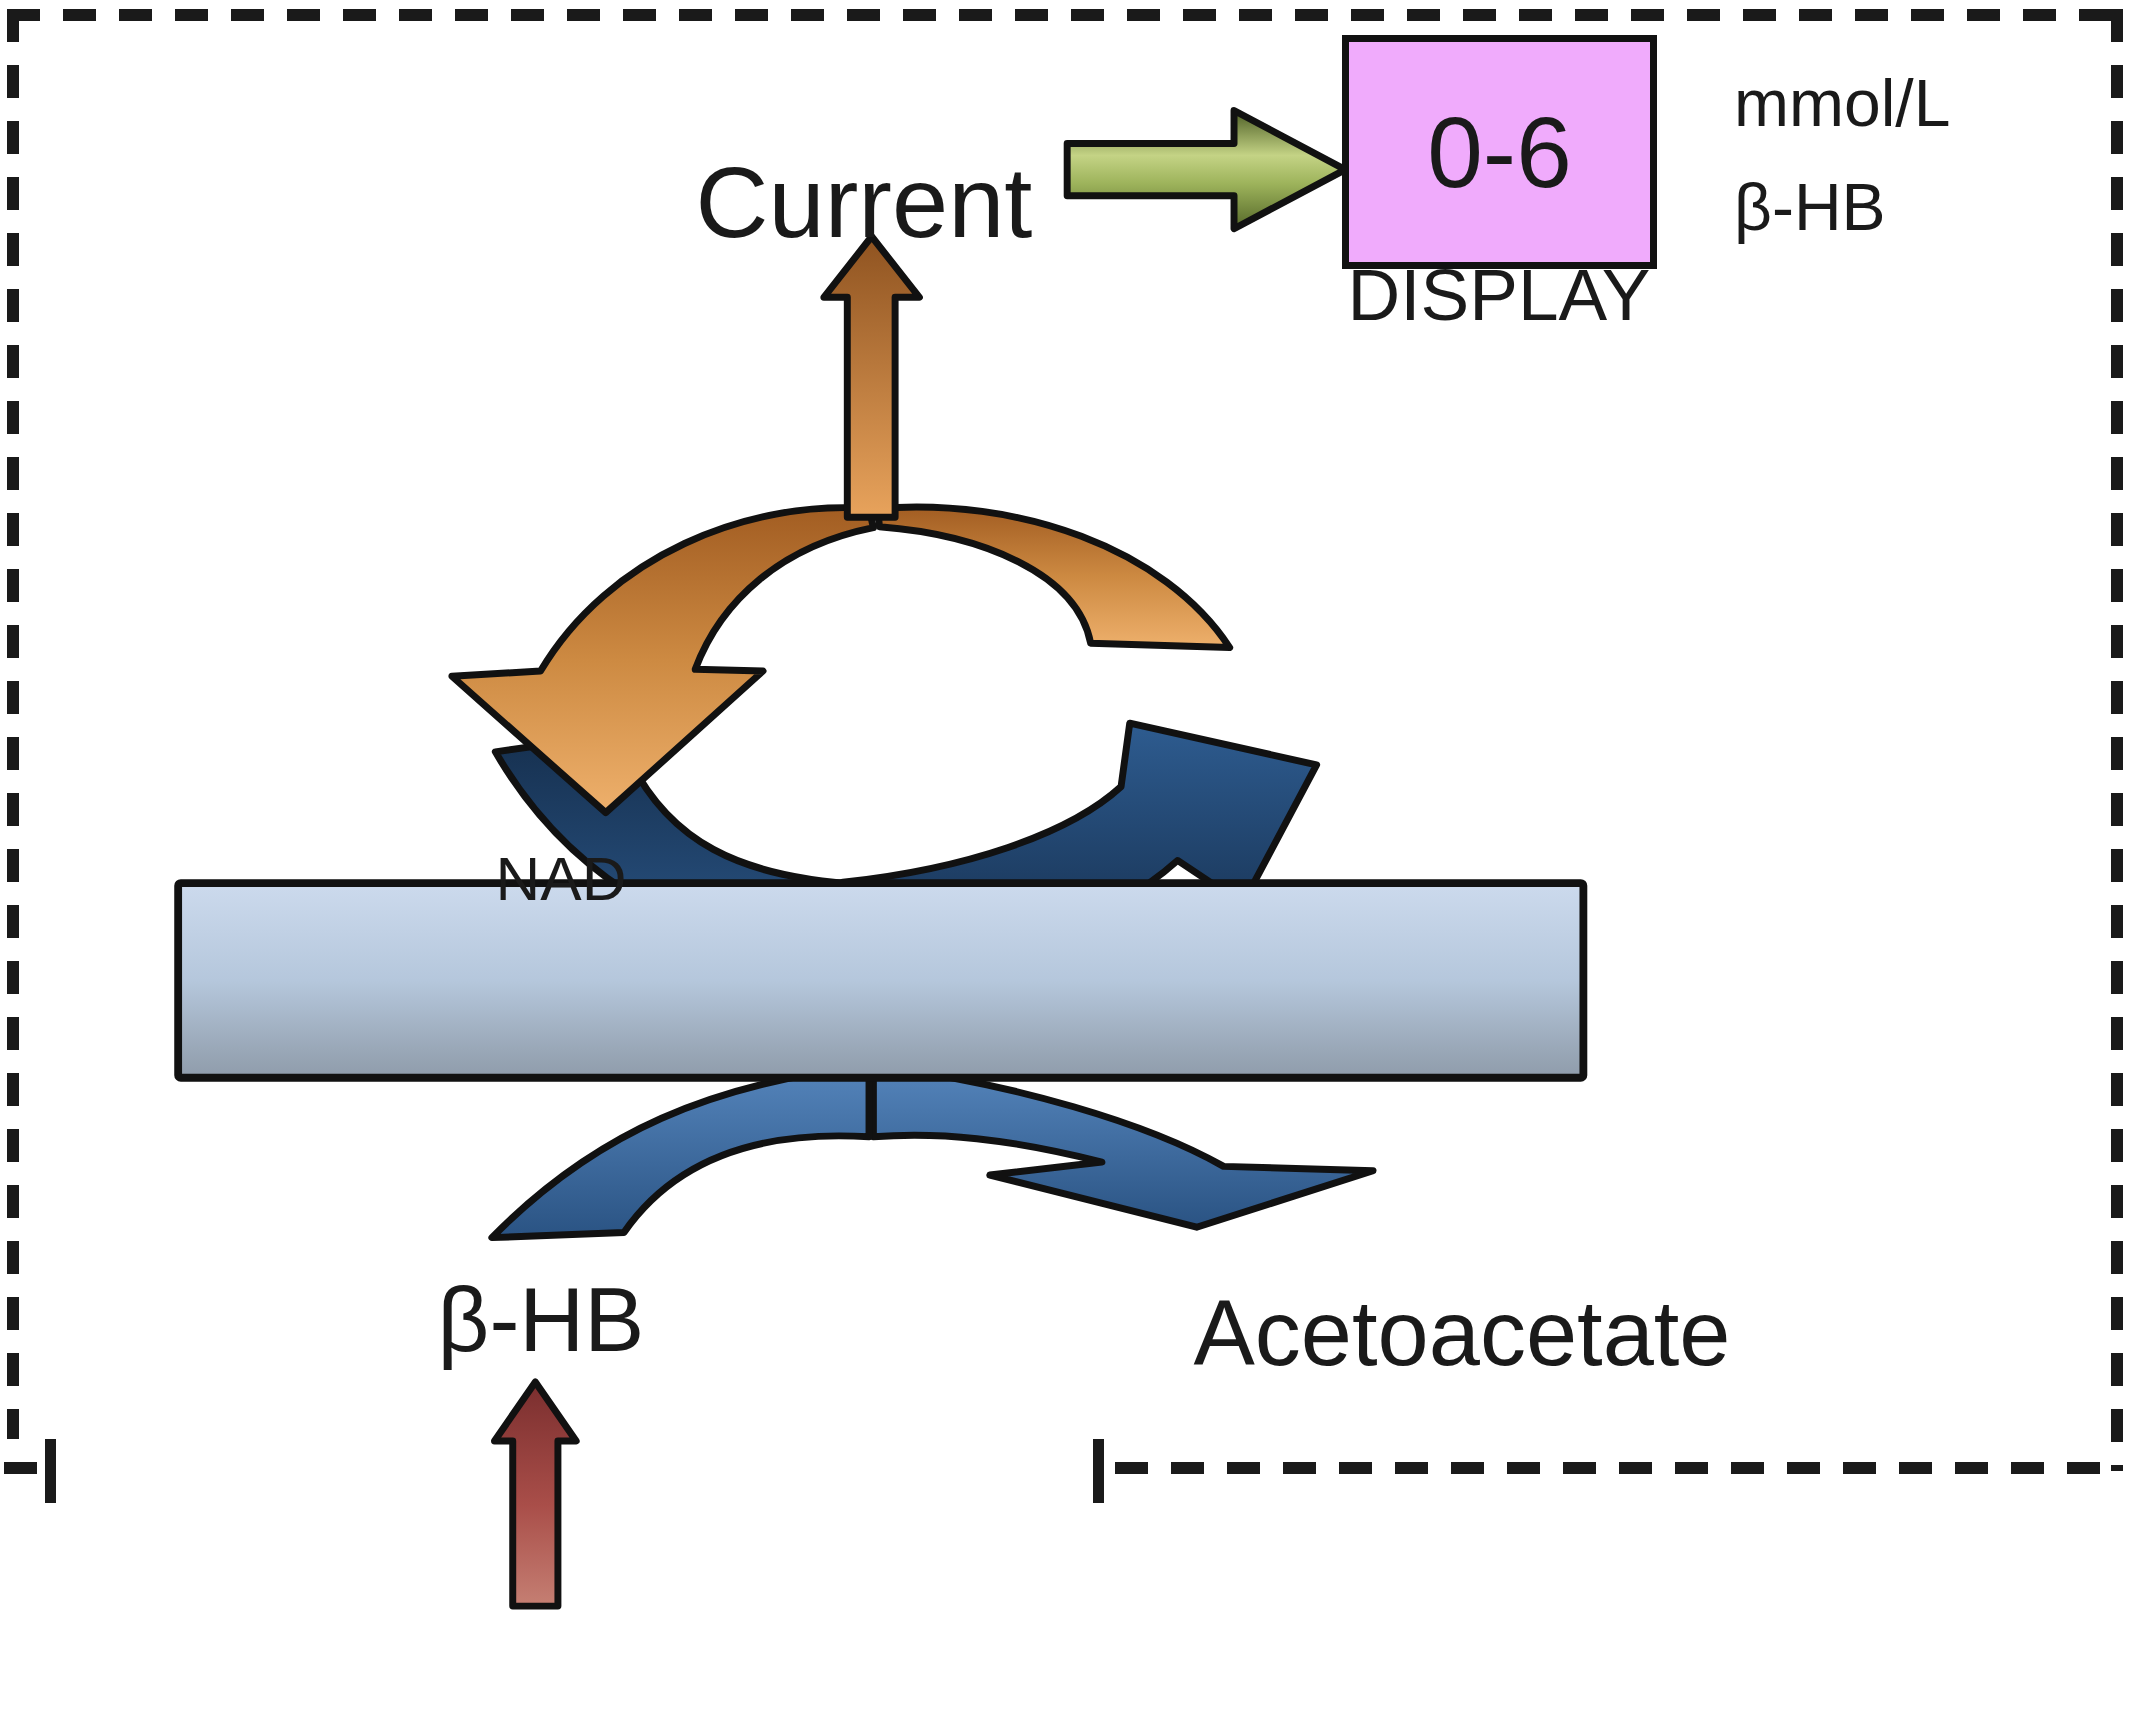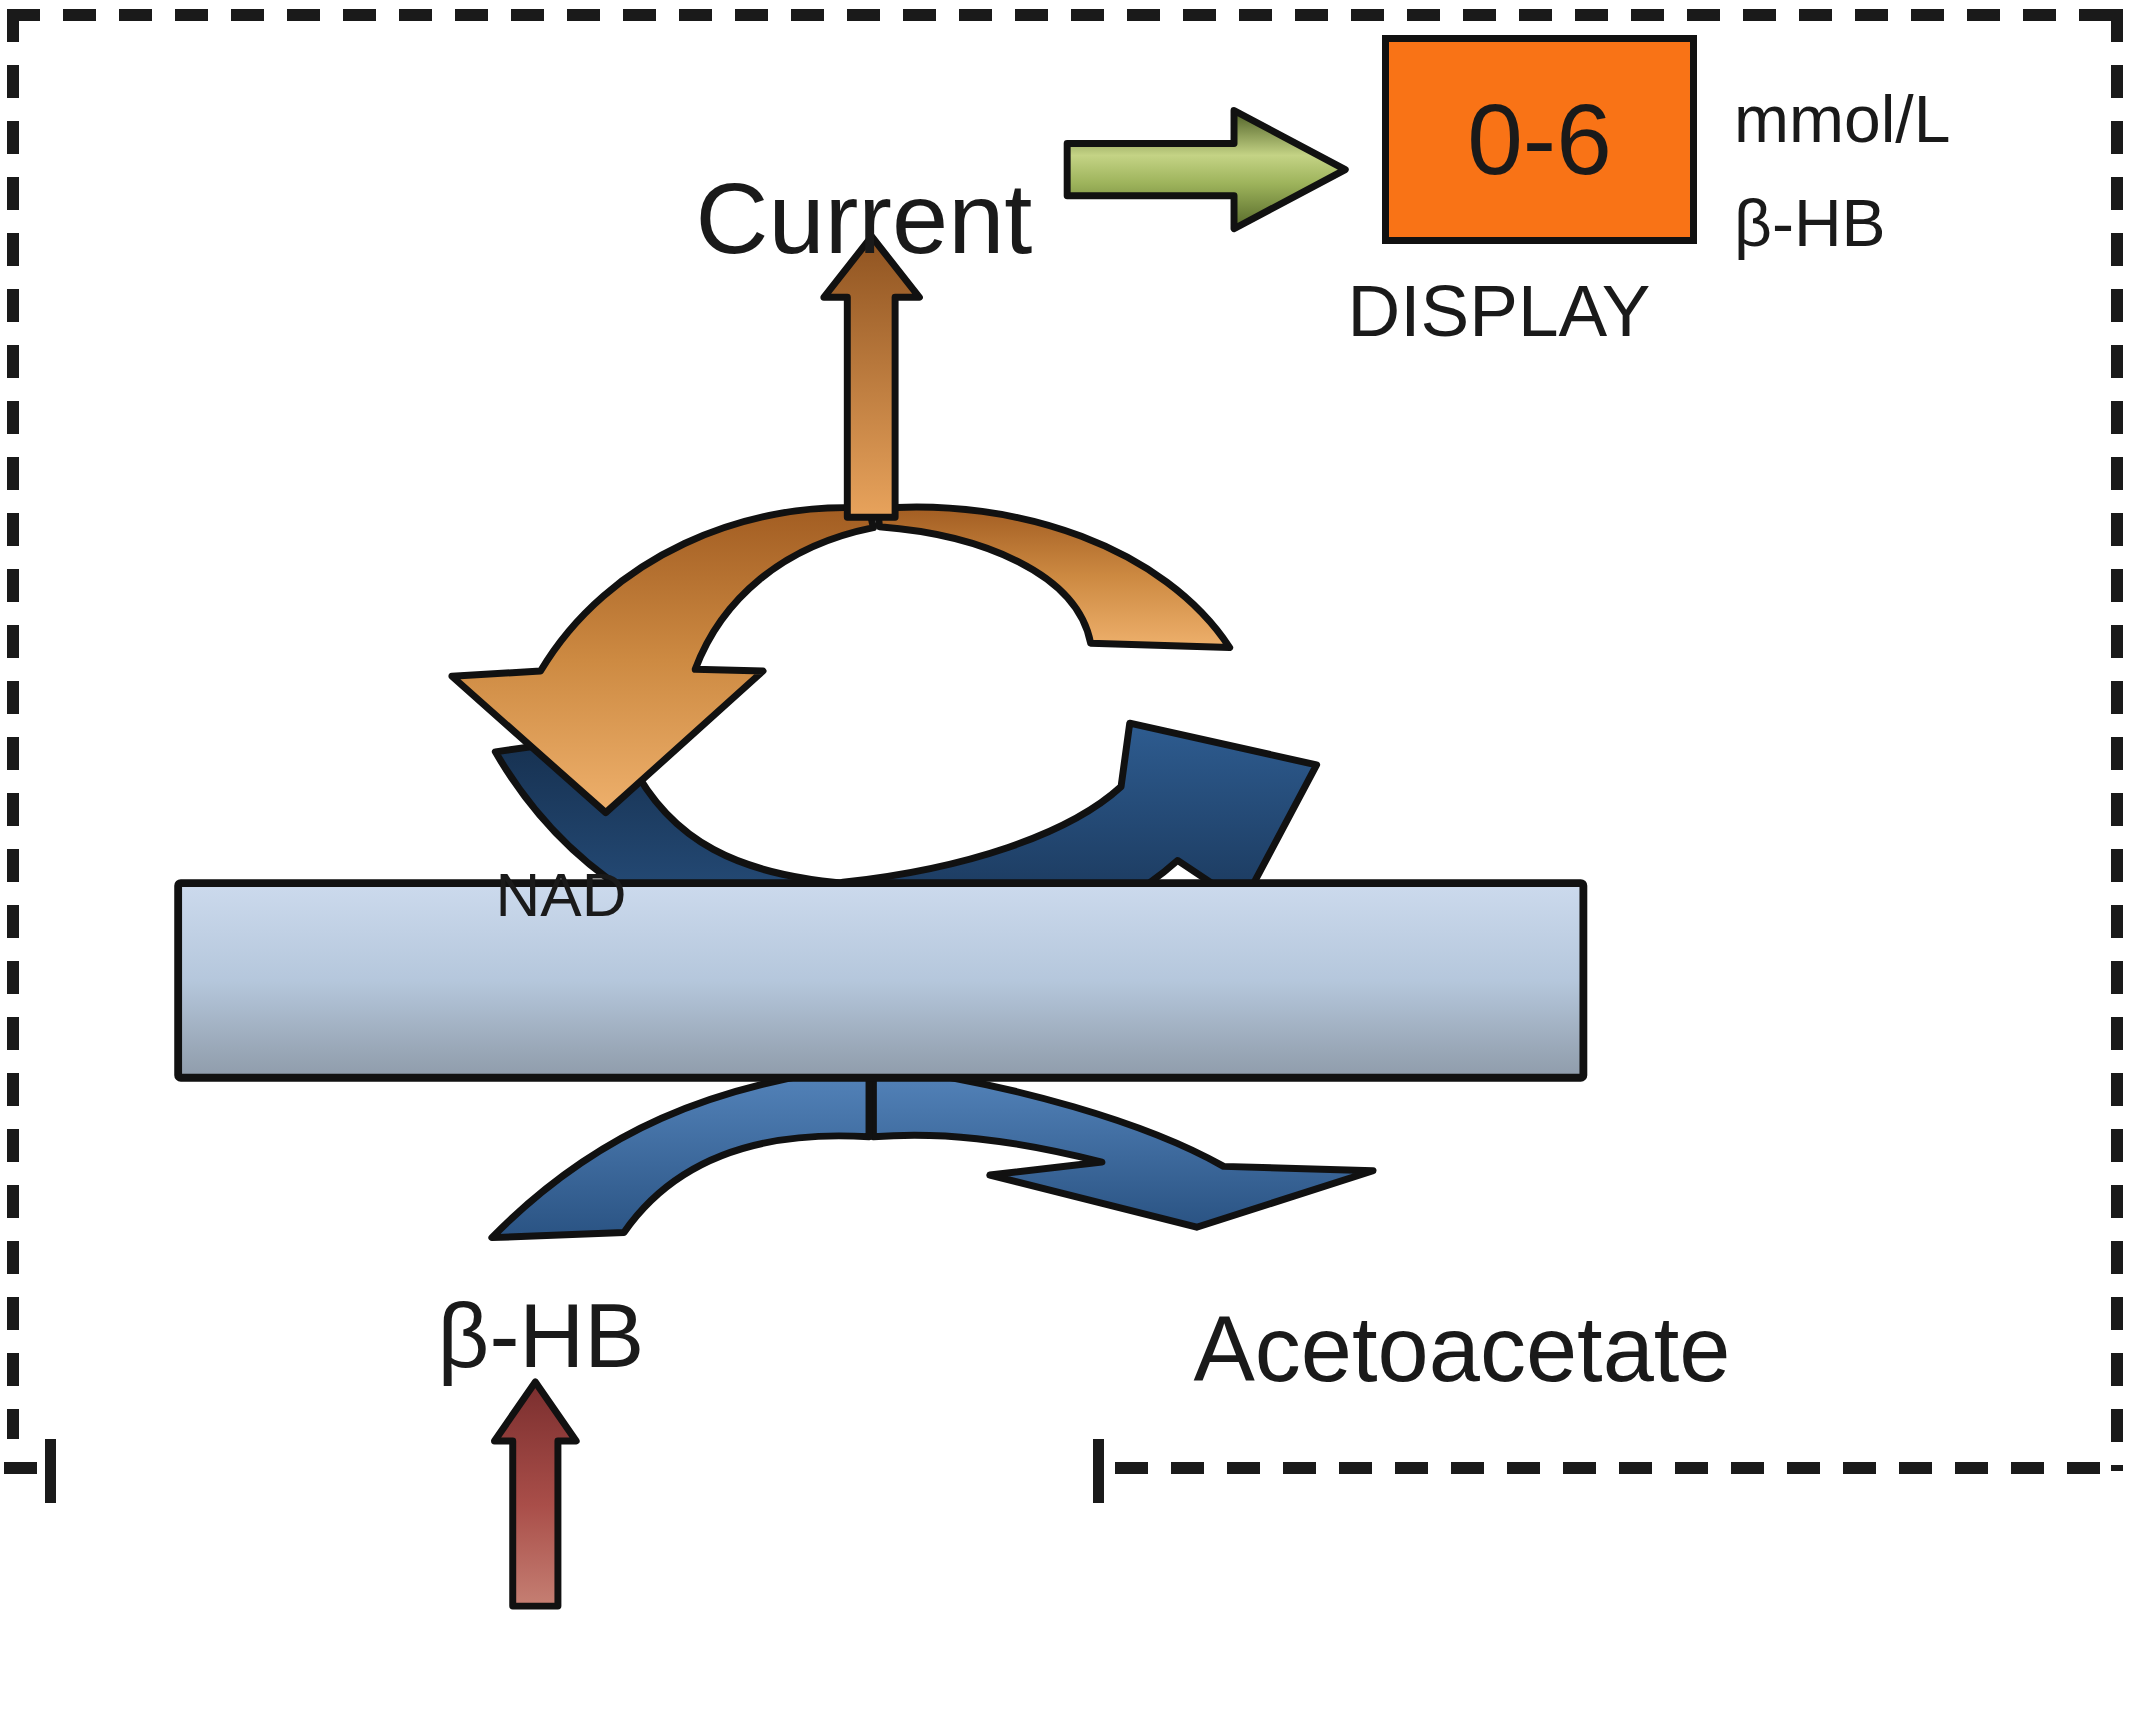--- a/index.html
+++ b/index.html
@@ -5,32 +5,31 @@
   html,body { margin:0; padding:0; background:#ffffff; }
   #stage {
     position:relative; width:2130px; height:1734px;
     background:#ffffff; overflow:hidden;
     font-family:"Liberation Sans", sans-serif; color:#1a1a1a;
   }
   .txt {
     position:absolute; transform:translate(-50%,-50%);
     white-space:nowrap; color:#1a1a1a; line-height:1;
     font-family:"Liberation Sans", sans-serif;
-    margin-top:16px;
   }
   
   .dash-h { position:absolute; height:12px;
     background:repeating-linear-gradient(90deg,#1a1a1a 0 33px,transparent 33px 56px); }
   .dash-v { position:absolute; width:12px;
     background:repeating-linear-gradient(180deg,#1a1a1a 0 33px,transparent 33px 56px); }
   .solid-tick { position:absolute; background:#1a1a1a; }
   #display-box {
-    position:absolute; left:1342px; top:35px; width:315px; height:209px;
-    border:7.8px solid #111; background:#f97316; box-sizing:border-box;
-    display:flex; align-items:center; justify-content:center;margin-left:40px;
+    position:absolute; left:1342px; top:35px; width:315px; height:234px;
+    border:7.8px solid #111; background:#f0abfc; box-sizing:border-box;
+    display:flex; align-items:center; justify-content:center;
   }
   #display-value { font-size:100px; }
   #current-label   { left:864px;  top:202px;  font-size:101px; }
   #display-caption { left:1499px; top:294px;  font-size:73px; }
   #unit-mmol       { left:1734px; top:103px;  font-size:66px; transform:translate(0,-50%); }
   #unit-bhb        { left:1734px; top:207px;  font-size:66px; transform:translate(0,-50%); }
   #nad-label       { left:561px;  top:879px; font-size:62px; }
   #nadp-label      { left:1255px; top:879px; font-size:97px; }
   #enzyme-label    { left:881px; top:985px; font-size:87px; font-style:italic; }
   #substrate-label { left:541px;  top:1320px; font-size:90px; }

